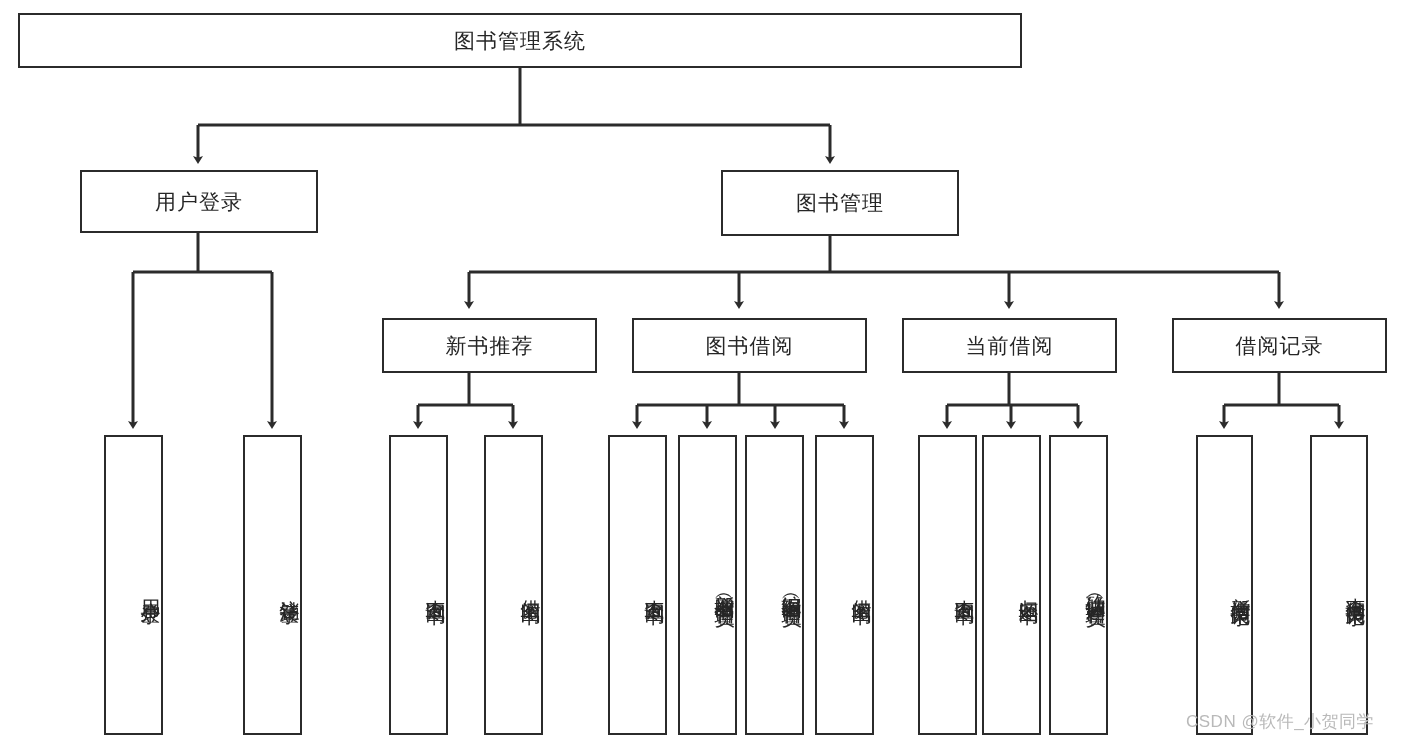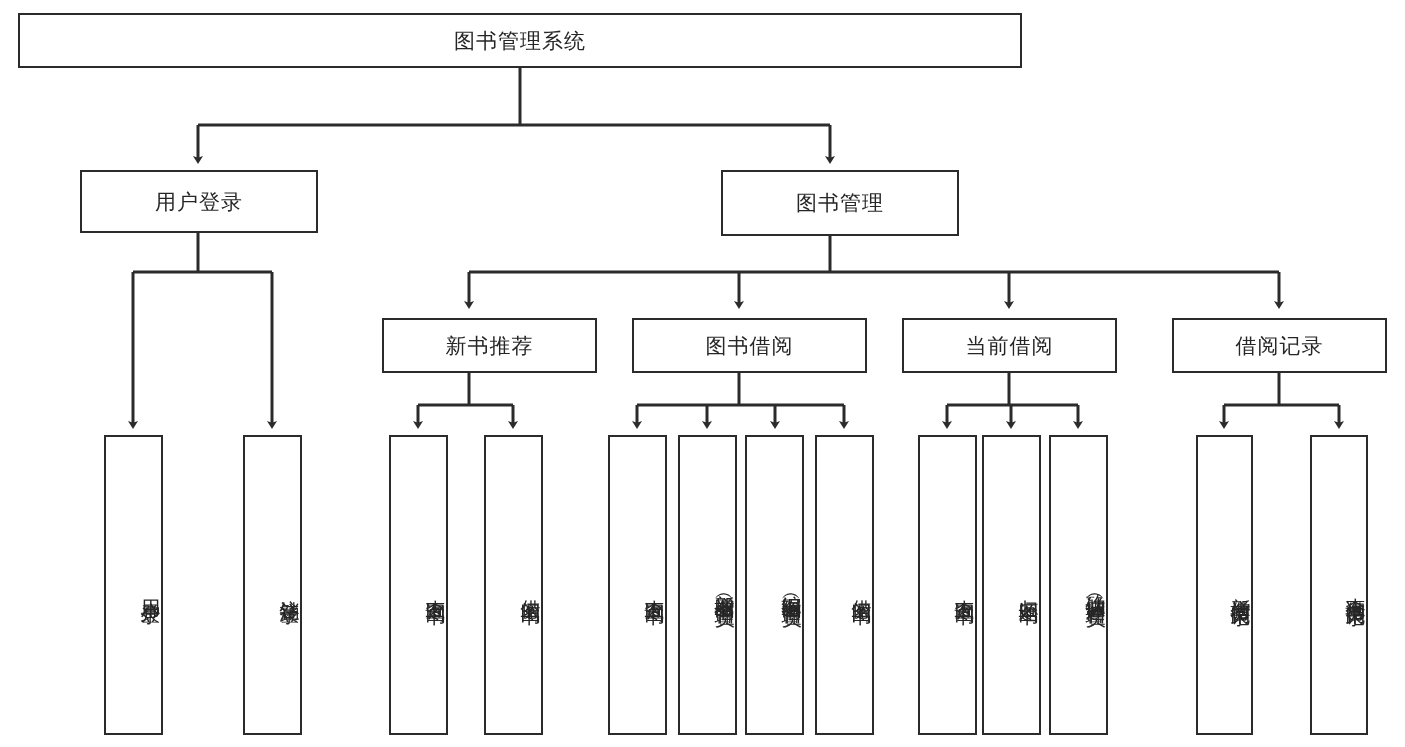--- a/index.html
+++ b/index.html
@@ -151,14 +151,15 @@
   <div class="node vert" style="left:918px; top:435px; width:59px; height:300px;">查询图书</div>
 
   <div class="node vert" style="left:982px; top:435px; width:59px; height:300px;">归还图书</div>
 
   <div class="node vert tall-text" style="left:1049px; top:435px; width:59px; height:300px;">确认归还（管理员）</div>
 
   <div class="node vert" style="left:1196px; top:435px; width:57px; height:300px;">新增借阅记录</div>
 
   <div class="node vert" style="left:1310px; top:435px; width:58px; height:300px;">查询借阅记录</div>
 
+  <div class="watermark">CSDN @软件_小贺同学</div>
 
 </div>
 
 </body></html>

